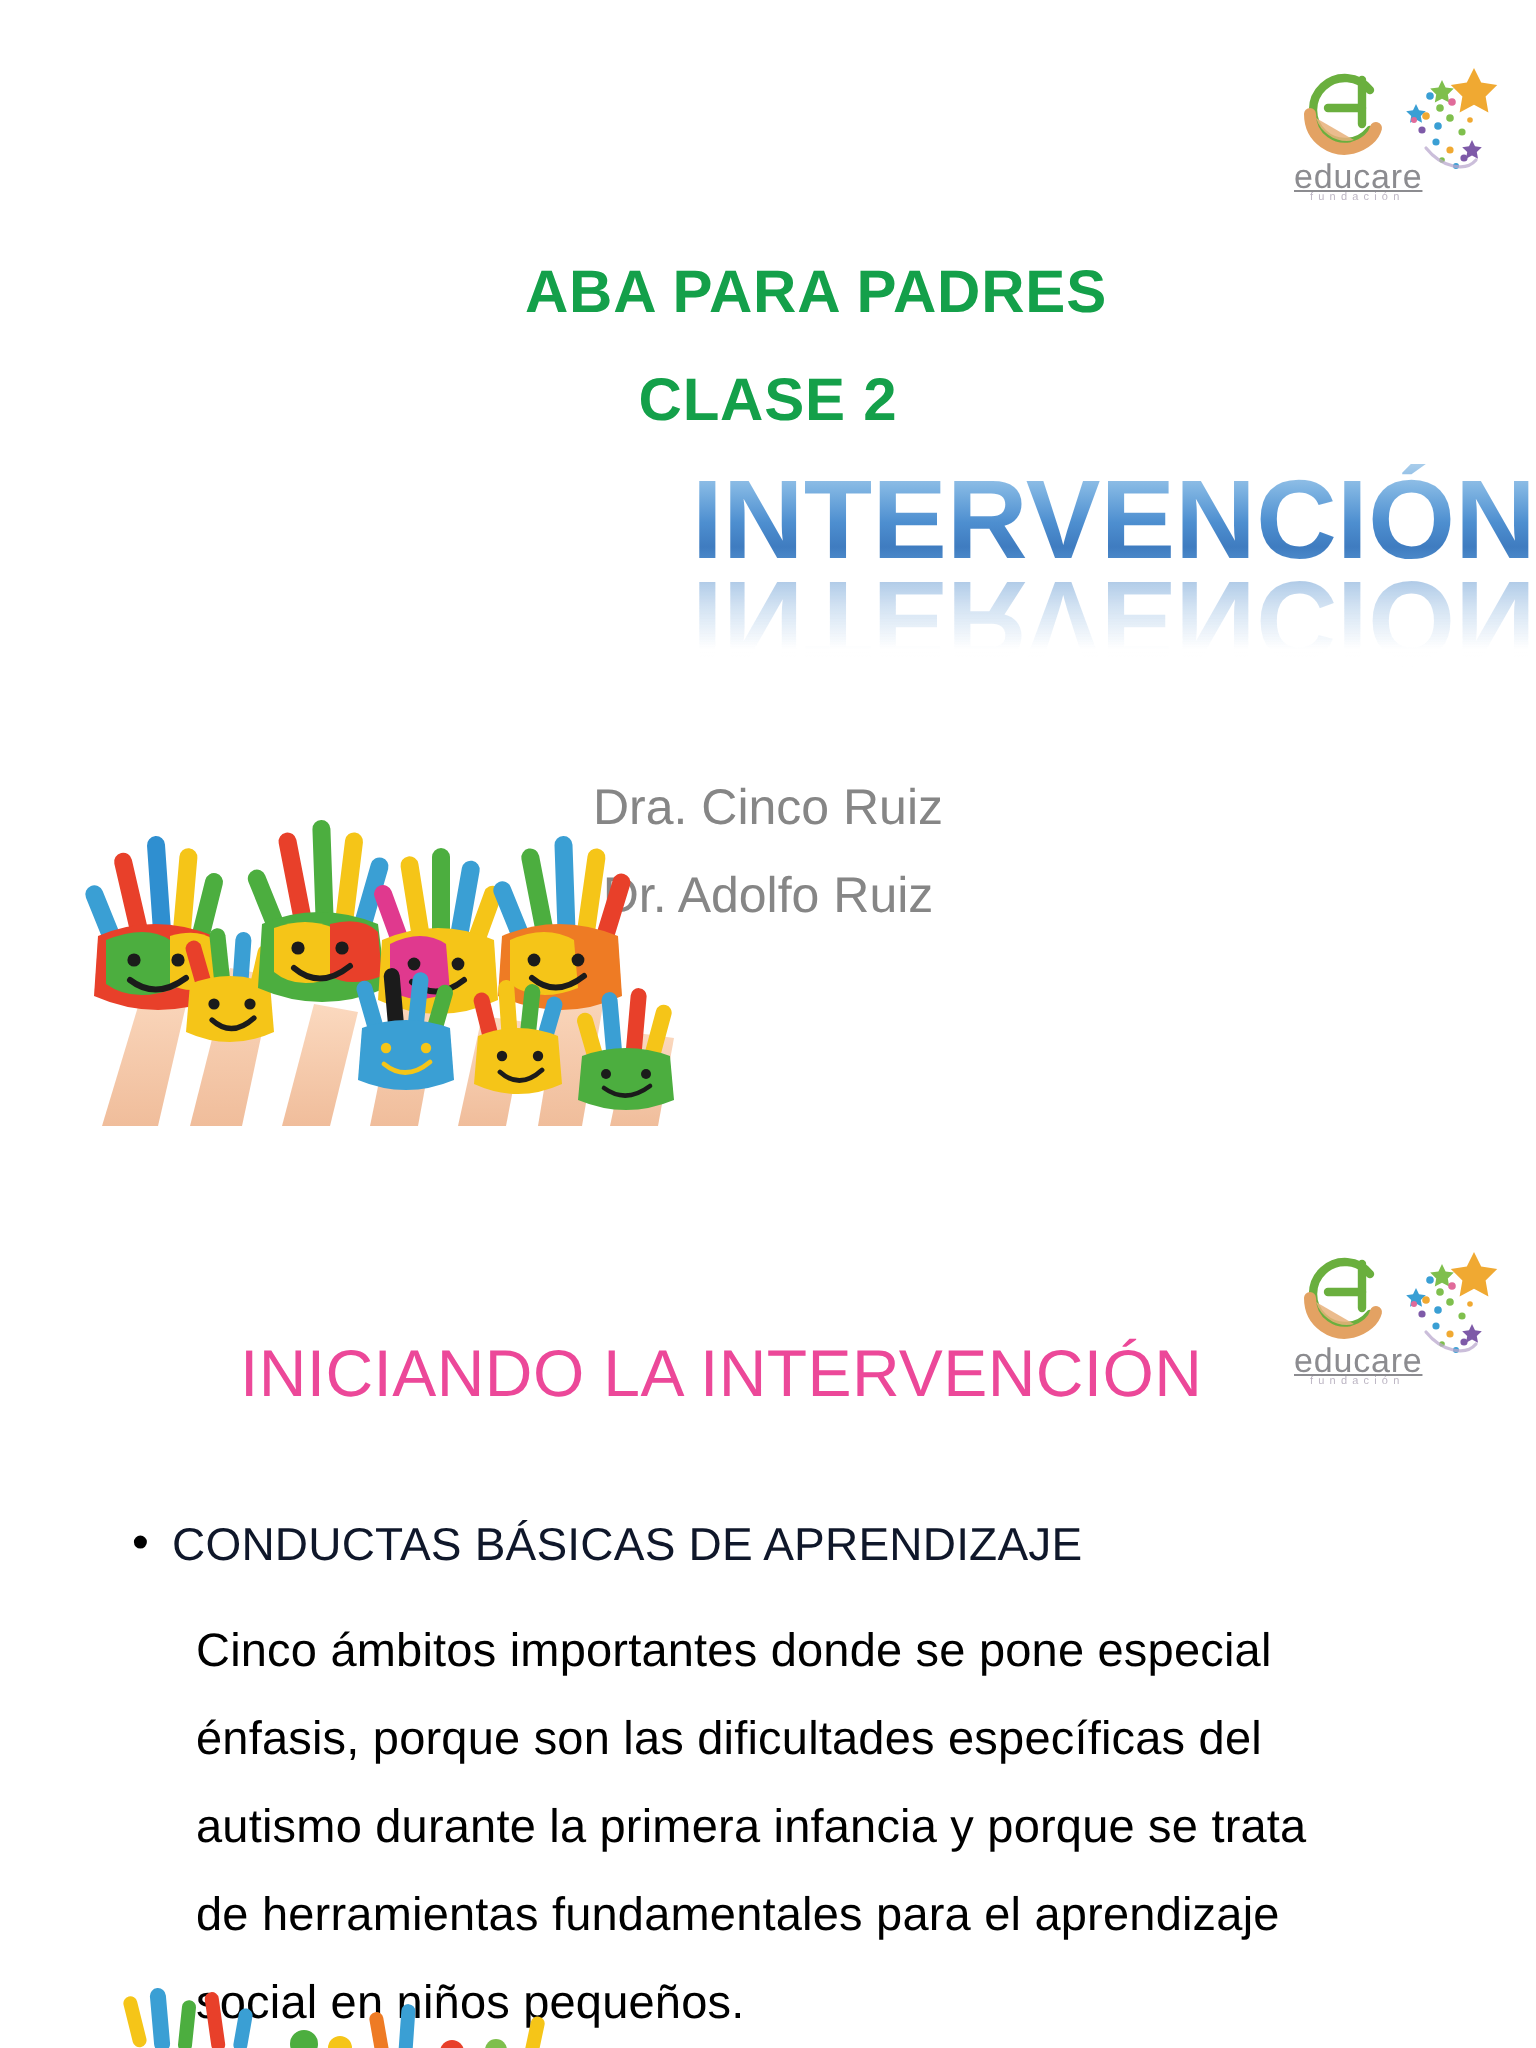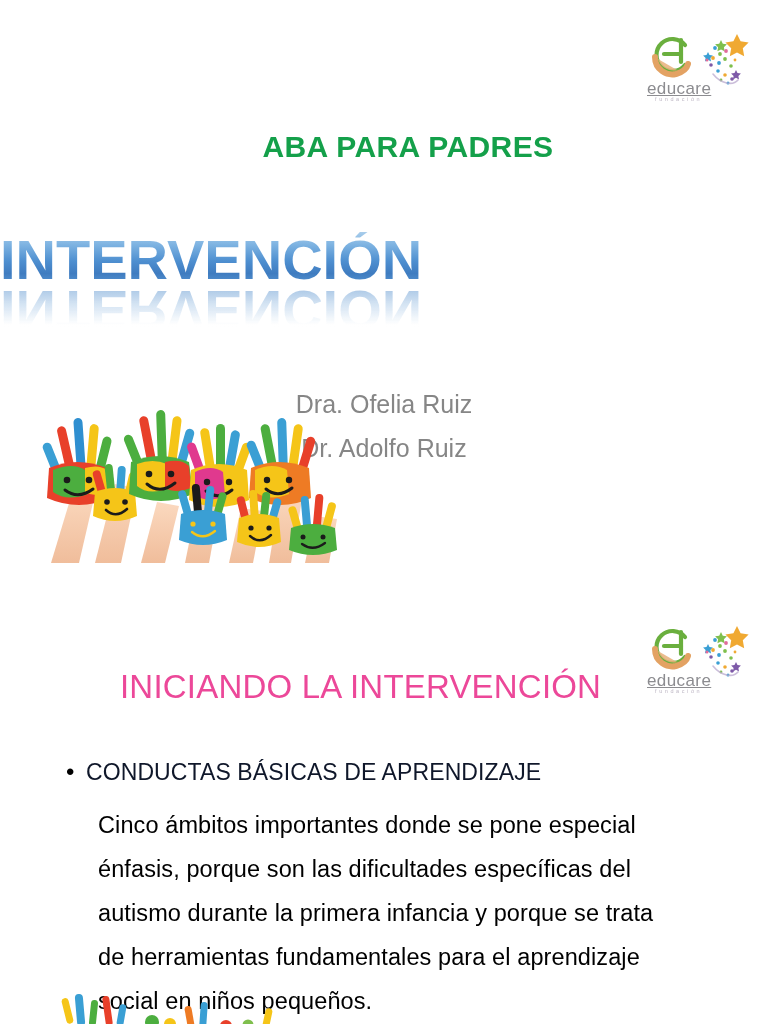--- a/index.html
+++ b/index.html
@@ -80,21 +80,21 @@
   #s1-title-line1 { top: 128px; padding-left: 24px; }
   #s1-title-line2 { top: 182px; }
 
   
   .wordart-wrap {
     position: absolute;
     left: 0;
     top: 232px;
     width: 768px;
     height: 118px;
-    text-align: left;
+    text-align: right;
   }
   .wordart {
     font-family: "Liberation Sans", sans-serif;
     font-weight: bold;
     font-size: 56px;
     letter-spacing: 0px;
     line-height: 1;
     display: block;
     background: linear-gradient(to bottom,
                 #a9cdeb 0%,
@@ -231,27 +231,28 @@
       <circle cx="37" cy="53" r="1.5" fill="#3a9fd4"></circle>
       <circle cx="30" cy="50" r="1.4" fill="#7fbf4d"></circle>
       <circle cx="44" cy="30" r="1.4" fill="#f0a932"></circle>
       <path d="M22 44 C30 54, 42 56, 47 50" fill="none" stroke="#b9a8cd" stroke-width="1.6" stroke-linecap="round" opacity=".75"></path>
     </svg>
     <div class="logo-word">educare</div>
     <div class="logo-sub">fundación</div>
   </div>
 
   <div class="s1-title" id="s1-title-line1">ABA PARA PADRES</div>
+  <div class="s1-title" id="s1-title-line2">CLASE 2</div>
 
   <div class="wordart-wrap">
     <span class="wordart">INTERVENCIÓN</span>
     <span class="wordart-reflection">INTERVENCIÓN</span>
   </div>
 
-  <div class="facilitators" id="fac-1">Dra. Ofelia Ruiz</div>
+  <div class="facilitators" id="fac-1">Dra. Cinco Ruiz</div>
   <div class="facilitators" id="fac-2">Dr. Adolfo Ruiz</div>
 
   <div class="hands" id="hands-1">
     <svg viewBox="0 0 315 165" width="315" height="165">
       <defs>
         <linearGradient id="skin" x1="0" y1="0" x2="0" y2="1">
           <stop offset="0%" stop-color="#fbd9bf"></stop>
           <stop offset="100%" stop-color="#f0bd9b"></stop>
         </linearGradient>
       </defs>

